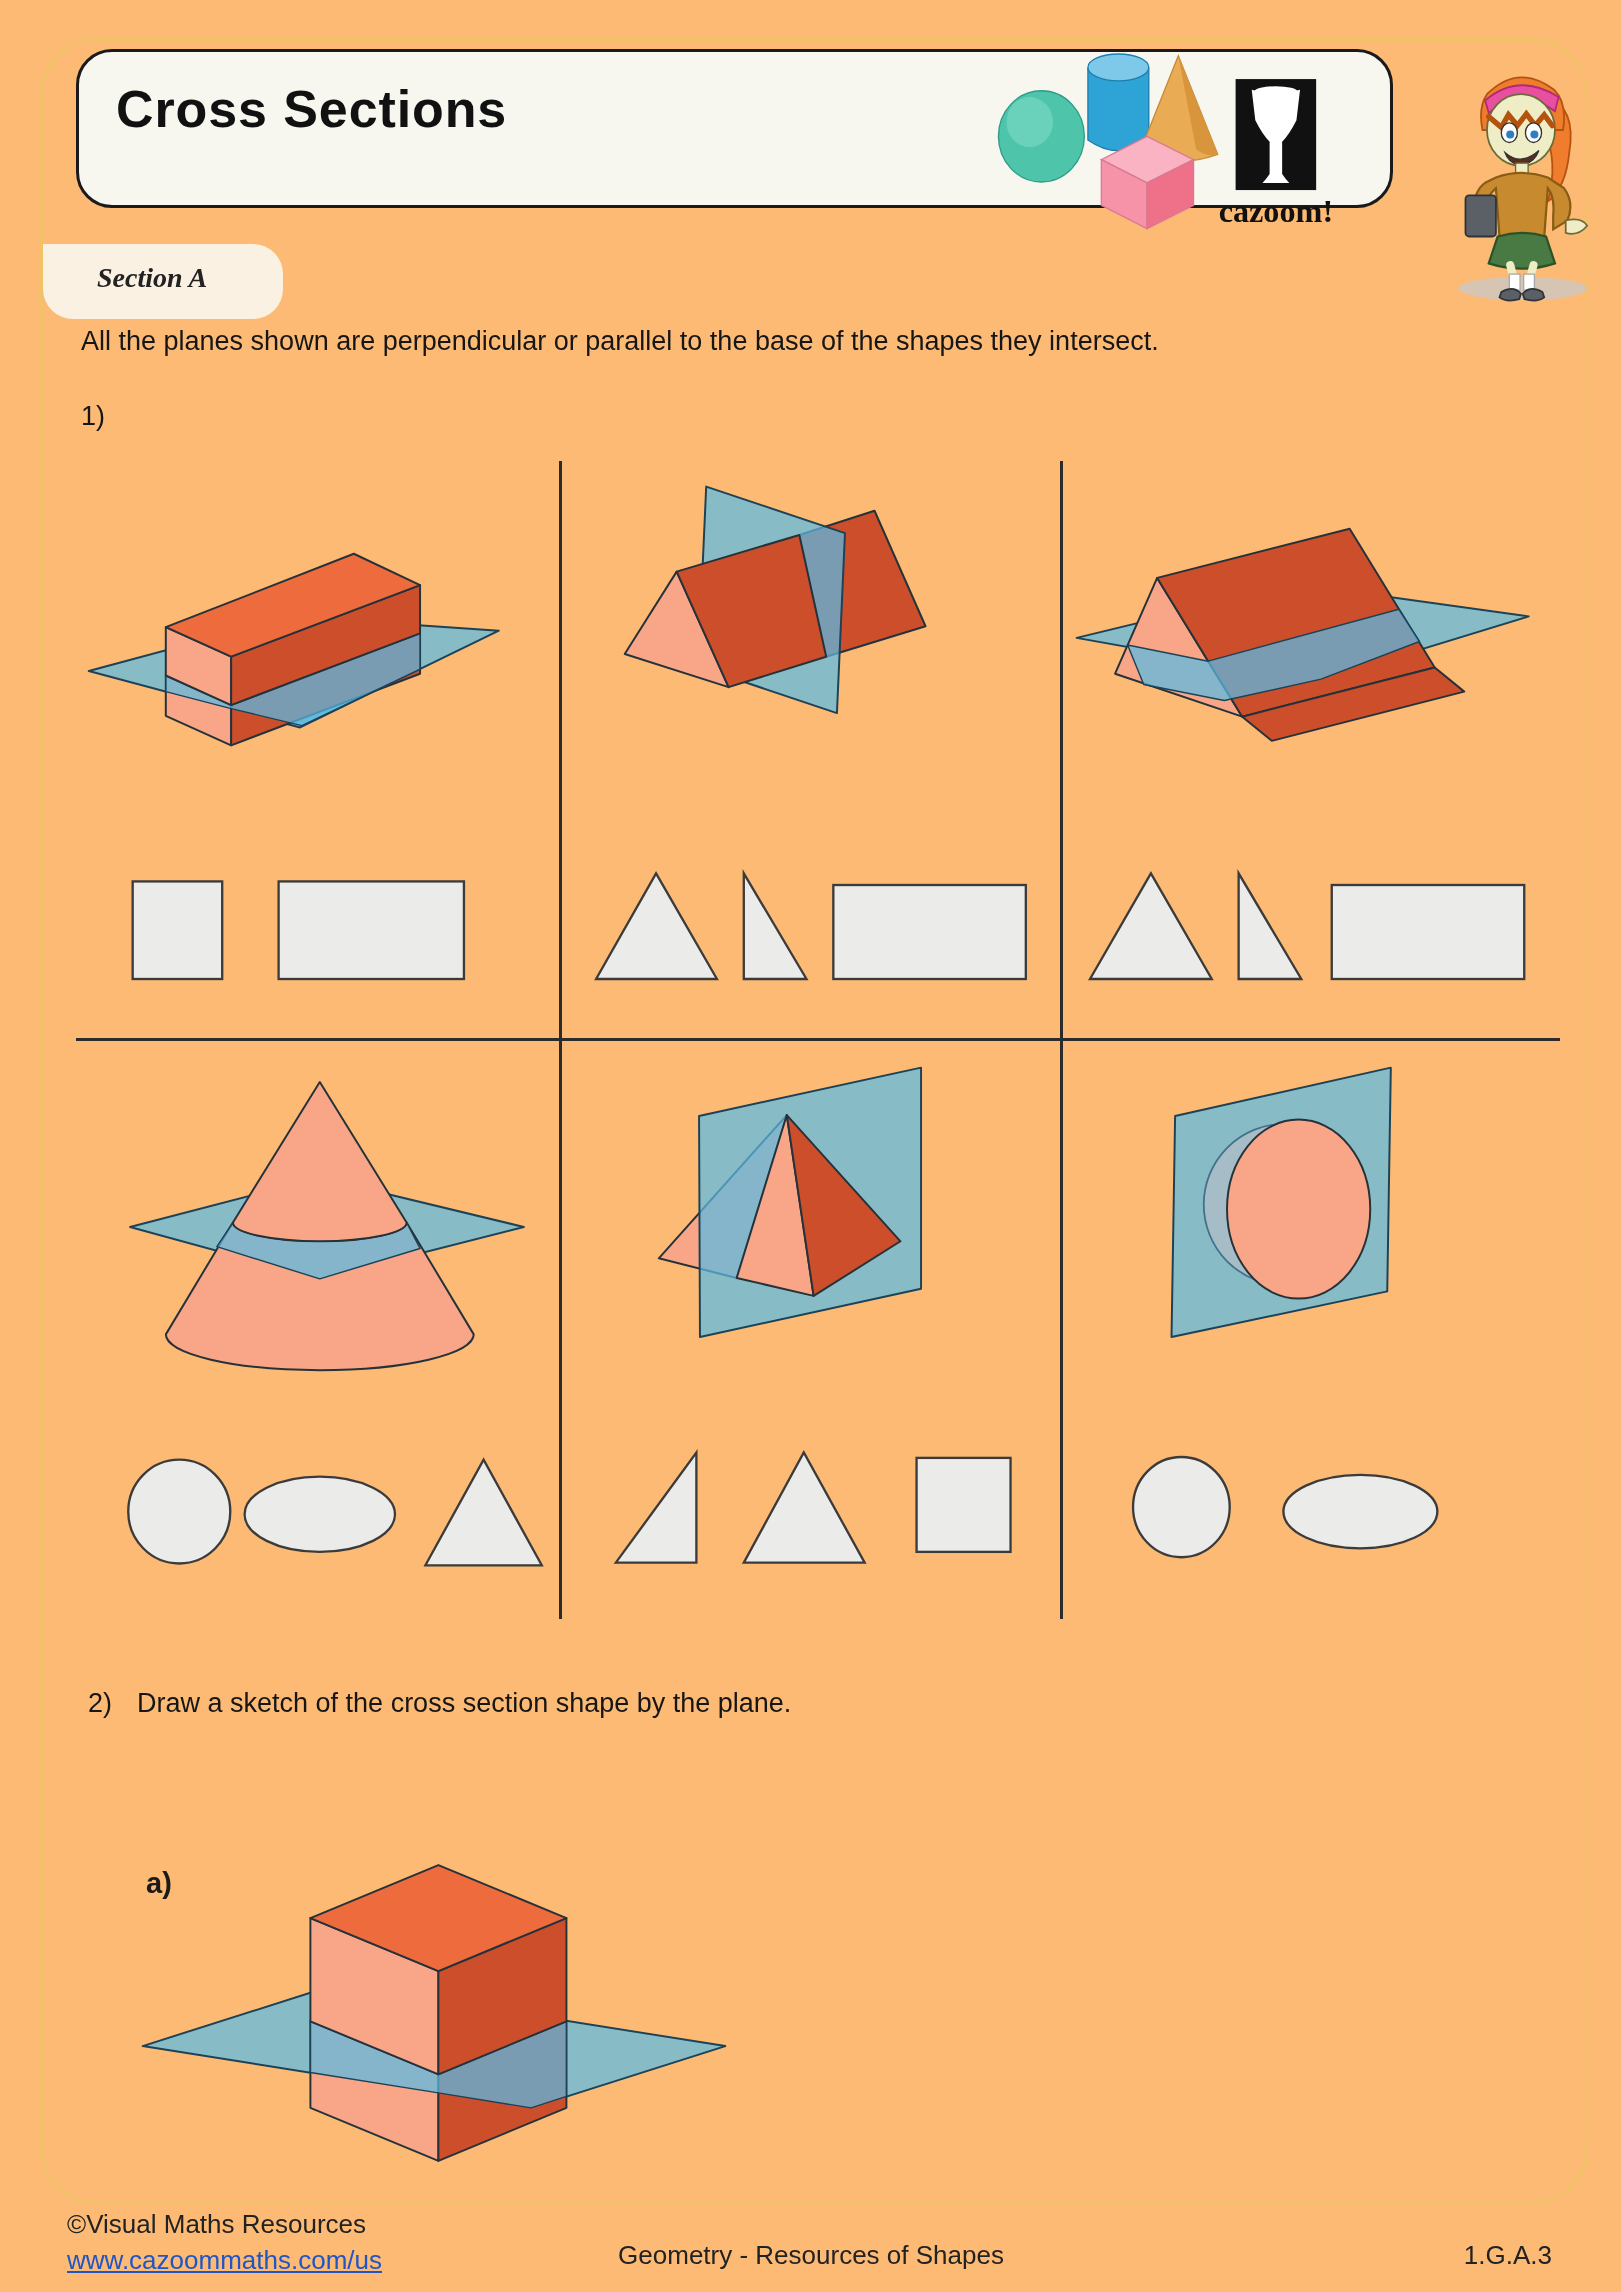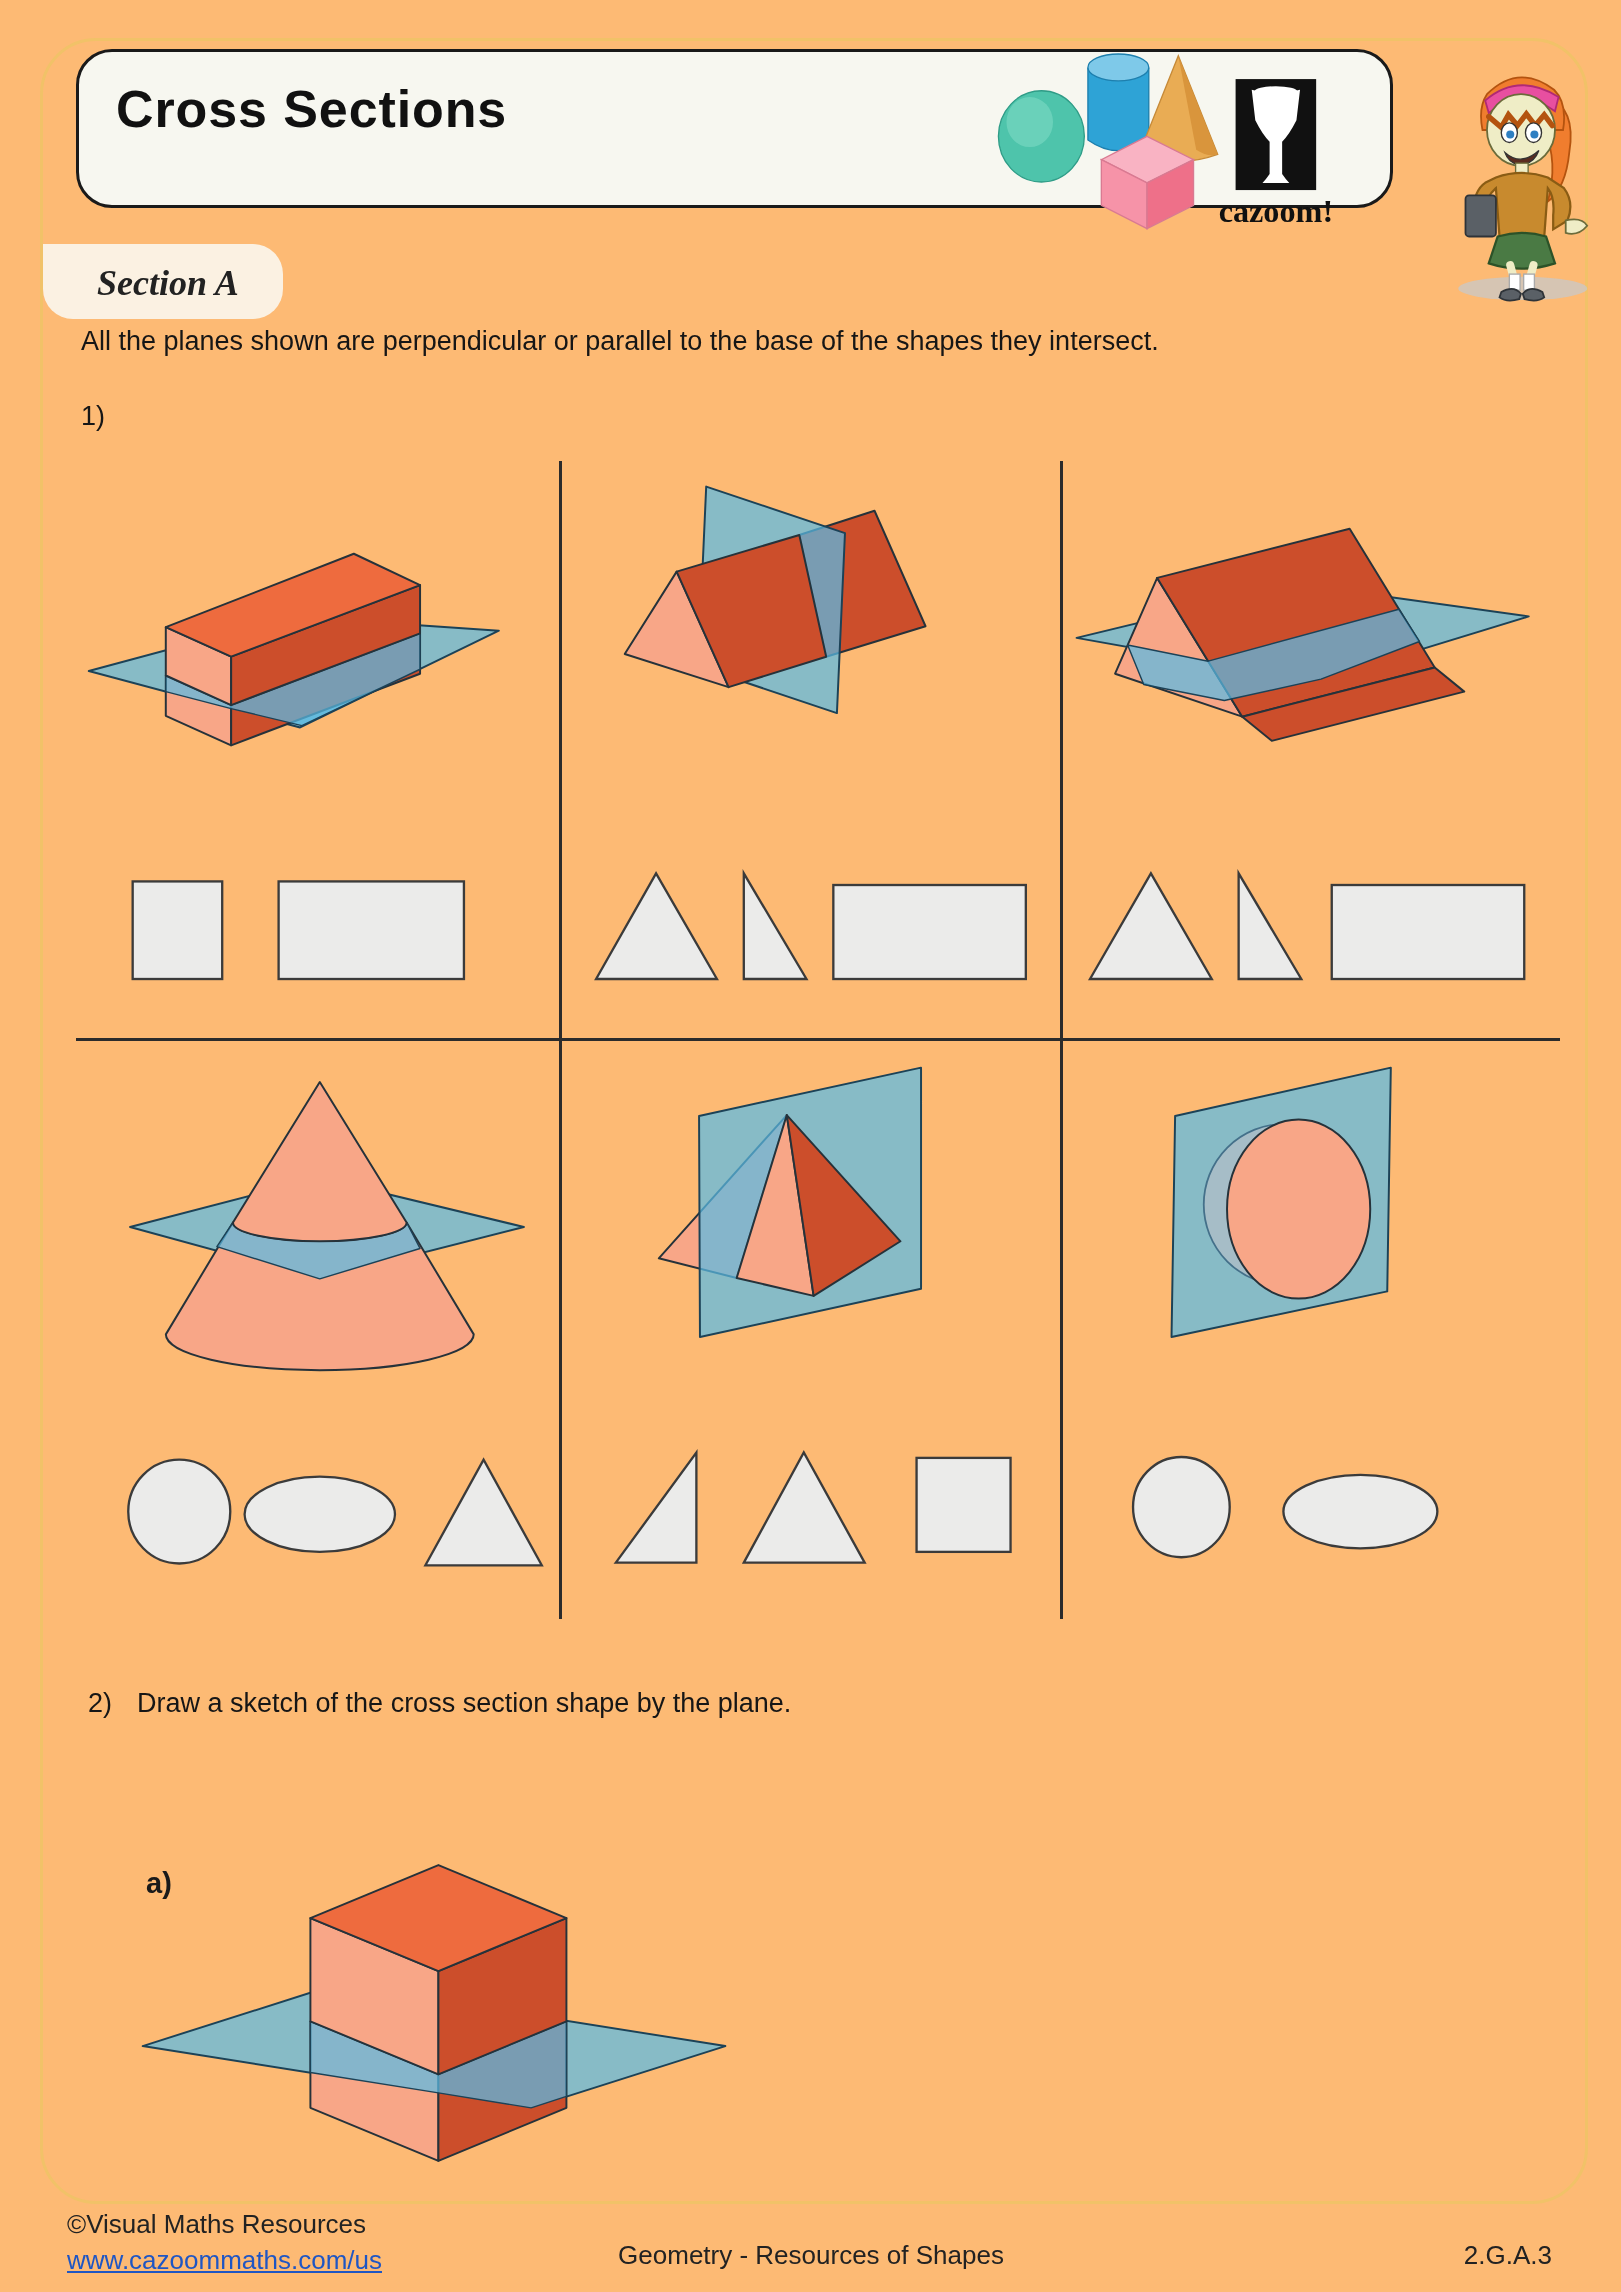--- a/index.html
+++ b/index.html
@@ -6,21 +6,21 @@
   #page{position:relative;width:1622px;height:2293px;background:#fdba74;overflow:hidden;
         font-family:"Liberation Sans", sans-serif;color:#1a1a1a;}
   .abs{position:absolute;}
   
   #page-border{left:40px;top:38px;width:1542px;height:2160px;border:3.6px solid #F1C268;border-radius:56px;}
   
   #header-box{left:76px;top:49px;width:1317px;height:159px;background:#F7F7F0;border:3.6px solid #1a1a1a;border-radius:36px;box-sizing:border-box;}
   #page-title{left:116px;top:79px;font-size:52px;font-weight:bold;letter-spacing:0.9px;color:#111;}
   
   #section-a{left:43px;top:244px;width:240px;height:75px;background:#FBF1E2;border-radius:0 30px 30px 30px;}
-  #section-a-label{left:97px;top:262px;font-family:"Liberation Serif", serif;font-style:italic;font-weight:bold;font-size:36px;color:#222;}
+  #section-a-label{left:97px;top:262px;font-family:"Liberation Serif", serif;font-style:italic;font-weight:bold;font-size:28px;color:#222;}
   .body-bold{font-weight:normal;font-size:27px;color:#161616;}
   #intro-text{left:81px;top:326px;width:1469px;}
   .qline{display:flex;gap:25px;}
   #q1-line{left:81px;top:401px;width:1469px;}
   #q2-line{left:88px;top:1688px;width:1433px;}
   #q2a-label{left:146px;top:1867px;font-weight:bold;font-size:29px;}
   
   .vline{width:2.7px;background:#2b2b2b;}
   .hline{height:2.7px;background:#2b2b2b;}
   
@@ -193,16 +193,16 @@
     <polygon class="dark edge" points="355,272 500,212 500,310 355,370"></polygon>
     <polygon class="plane" style="stroke-width:1.6" points="210,212 355,272 500,212 500,297 460,310 355,293 210,270"></polygon>
     <polygon class="pale edge" points="210,95 355,155 355,272 210,212"></polygon>
     <polygon class="dark edge" points="355,155 500,95 500,212 355,272"></polygon>
     <polygon class="mid edge" points="355,35 500,95 355,155 210,95"></polygon>
   </svg>
 
   <div class="abs footer-text" style="left:67px;top:2201px;">©Visual Maths Resources</div>
   <a class="abs footer-text" id="footer-link" style="left:67px;top:2237px;" href="#">www.cazoommaths.com/us</a>
   <div class="abs footer-text" id="footer-center">Geometry - Resources of Shapes</div>
-  <div class="abs footer-text" id="footer-standard">2.G.A.3</div>
+  <div class="abs footer-text" id="footer-standard">1.G.A.3</div>
 
 </div>
 
 
 </body></html>

